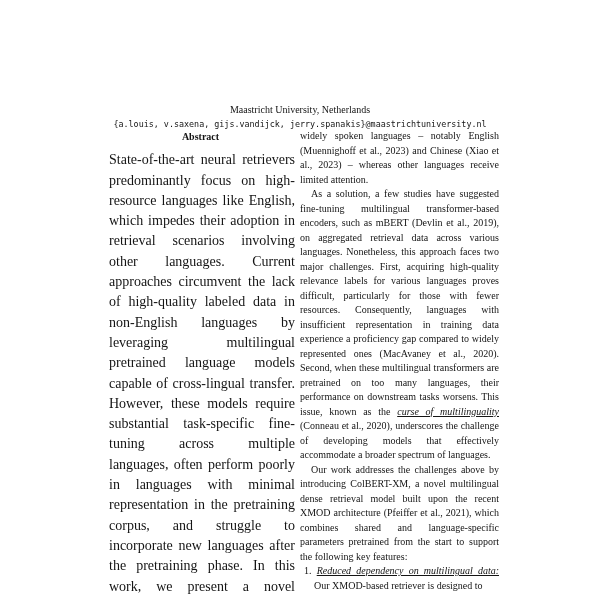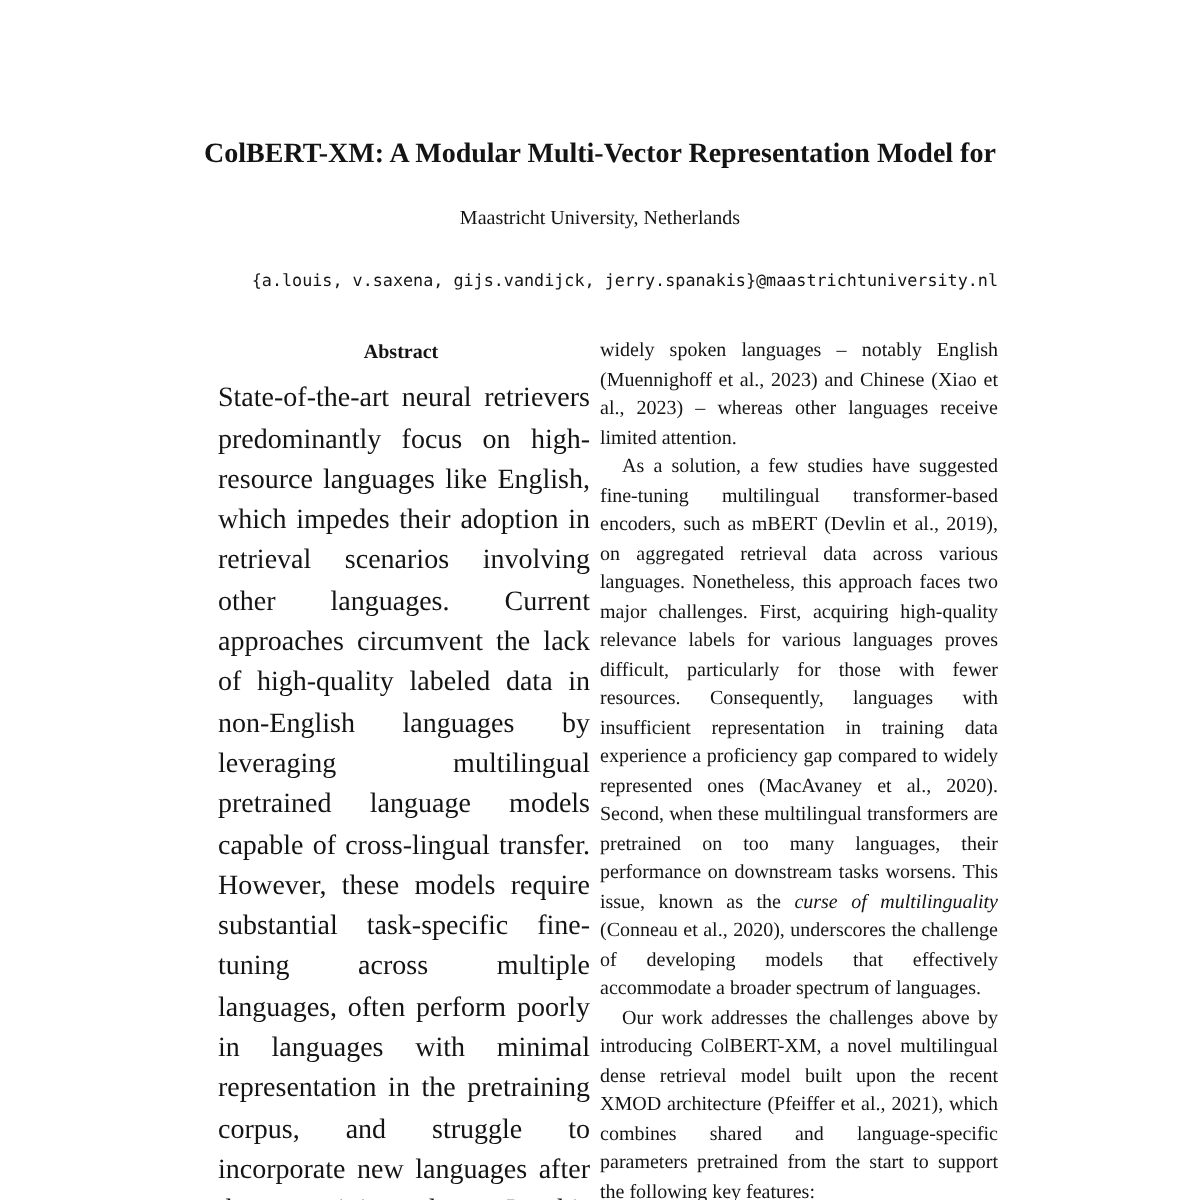--- a/index.html
+++ b/index.html
@@ -38,27 +38,26 @@
       height: 6px;
       border: 1px solid #9aa89a;
       border-radius: 50%;
       vertical-align: super;
       margin-left: 1px;
       background: #f2f5ee;
     }
     .affiliation {
       text-align: center;
       font-size: 10px;
-      margin-bottom: 20px;
+      margin-bottom: 4px;
     }
     .emails {
-      text-align: right;
+      text-align: center;
       font-family: "DejaVu Sans Mono", monospace;
       font-size: 8.4px;
-      margin-bottom: 24px;
       white-space: nowrap;
     }
     .columns {
       display: flex;
       gap: 0;
       align-items: flex-start;
     }
     .col {
       flex: 1;
       min-width: 0;
@@ -89,44 +88,46 @@
       text-indent: 11px;
     }
     .list-item {
       margin-left: 6px;
       padding-left: 14px;
       text-indent: -10px;
       margin-top: 1px;
     }
     .it {
       font-style: italic;
+      text-decoration: underline;
     }
   </style>
 </head>
 <body>
 
 <div class="page">
 
   <h1 class="title">
-    <span>ColBERT-XM: A Modular Multi-Vector Representation Model for</span><br>
+    <br>
   </h1>
 
 
   <div class="affiliation">Maastricht University, Netherlands</div>
 
   <div class="emails">{a.louis, v.saxena, gijs.vandijck, jerry.spanakis}@maastrichtuniversity.nl</div>
 
   <div class="columns">
 
     <div class="col">
       <div class="abstract-heading">Abstract</div>
       <div class="abstract-text">State-of-the-art neural retrievers predominantly focus on high-resource languages like English, which impedes their adoption in retrieval scenarios involving other languages. Current approaches circumvent the lack of high-quality labeled data in non-English languages by leveraging multilingual pretrained language models capable of cross-lingual transfer. However, these models require substantial task-specific fine-tuning across multiple languages, often perform poorly in languages with minimal representation in the pretraining corpus, and struggle to incorporate new languages after the pretraining phase. In this work, we present a novel modular dense retrieval model that learns from the rich data of a single high-resource language and effectively zero-shot transfers to a wide array of languages, thereby eliminating the need for language-specific labeled data. Our model, ColBERT-XM, demonstrates competitive performance against existing state-of-the-art multilingual retrievers trained on more extensive datasets in various languages. Further analysis reveals that our modular approach is highly data-efficient, effectively adapts to out-of-distribution data, and significantly reduces energy consumption and carbon emissions. By demonstrating its proficiency in zero-shot scenarios, ColBERT-XM marks a shift towards more sustainable and inclusive retrieval systems, enabling effective information accessibil-</div>
     </div>
 
     <div class="col body-text">
       <p>widely spoken languages – notably English (Muennighoff et al., 2023) and Chinese (Xiao et al., 2023) – whereas other languages receive limited attention.</p>
       <p class="indent"><span>As a solution, a few studies have suggested fine-tuning multilingual transformer-based encoders, such as mBERT (Devlin et al., 2019), on aggregated retrieval data across various languages. Nonetheless, this approach faces two major challenges. First, acquiring high-quality relevance labels for various languages proves difficult, particularly for those with fewer resources. Consequently, languages with insufficient representation in training data experience a proficiency gap compared to widely represented ones (MacAvaney et al., 2020). Second, when these multilingual transformers are pretrained on too many languages, their performance on downstream tasks worsens. This issue, known as the </span><span class="it">curse of multilinguality</span><span> (Conneau et al., 2020), underscores the challenge of developing models that effectively accommodate a broader spectrum of languages.</span></p>
       <p class="indent">Our work addresses the challenges above by introducing ColBERT-XM, a novel multilingual dense retrieval model built upon the recent XMOD architecture (Pfeiffer et al., 2021), which combines shared and language-specific parameters pretrained from the start to support the following key features:</p>
+      <p class="list-item"><span>1.</span> <span class="it">Reduced dependency on multilingual data:</span><span> Our XMOD-based retriever is designed to</span></p>
     </div>
 
   </div>
 
 </div>
 
 </body></html>

